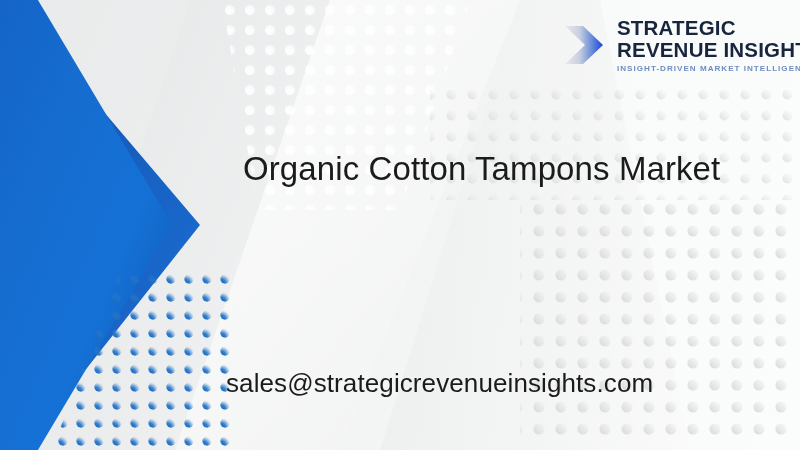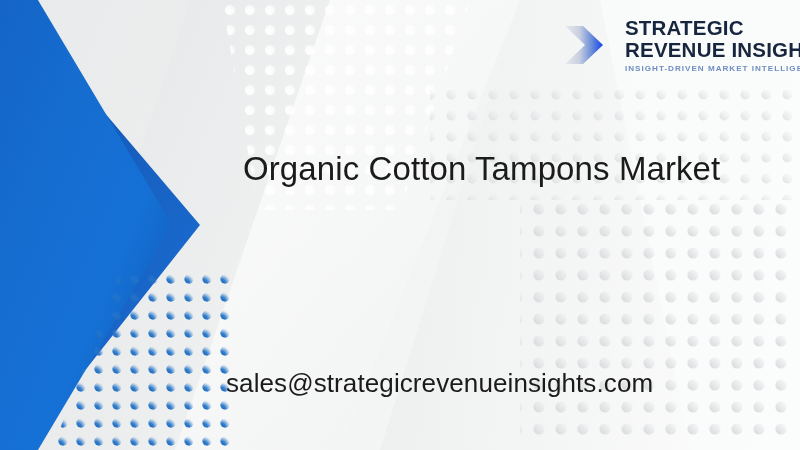--- a/index.html
+++ b/index.html
@@ -50,21 +50,21 @@
 
   
   #logo {
     position: absolute;
     left: 563px;
     top: 14px;
     width: 220px;
     height: 62px;
     display: flex;
     align-items: center;
-    gap: 16px;
+    gap: 8px;
   }
   #logo-mark { width: 46px; height: 46px; flex: 0 0 auto; }
   #logo-text { display: flex; flex-direction: column; justify-content: center; }
   .logo-line {
     font-size: 20.5px;
     font-weight: 700;
     letter-spacing: 0.2px;
     color: #17253f;
     line-height: 1.06;
     white-space: nowrap;

